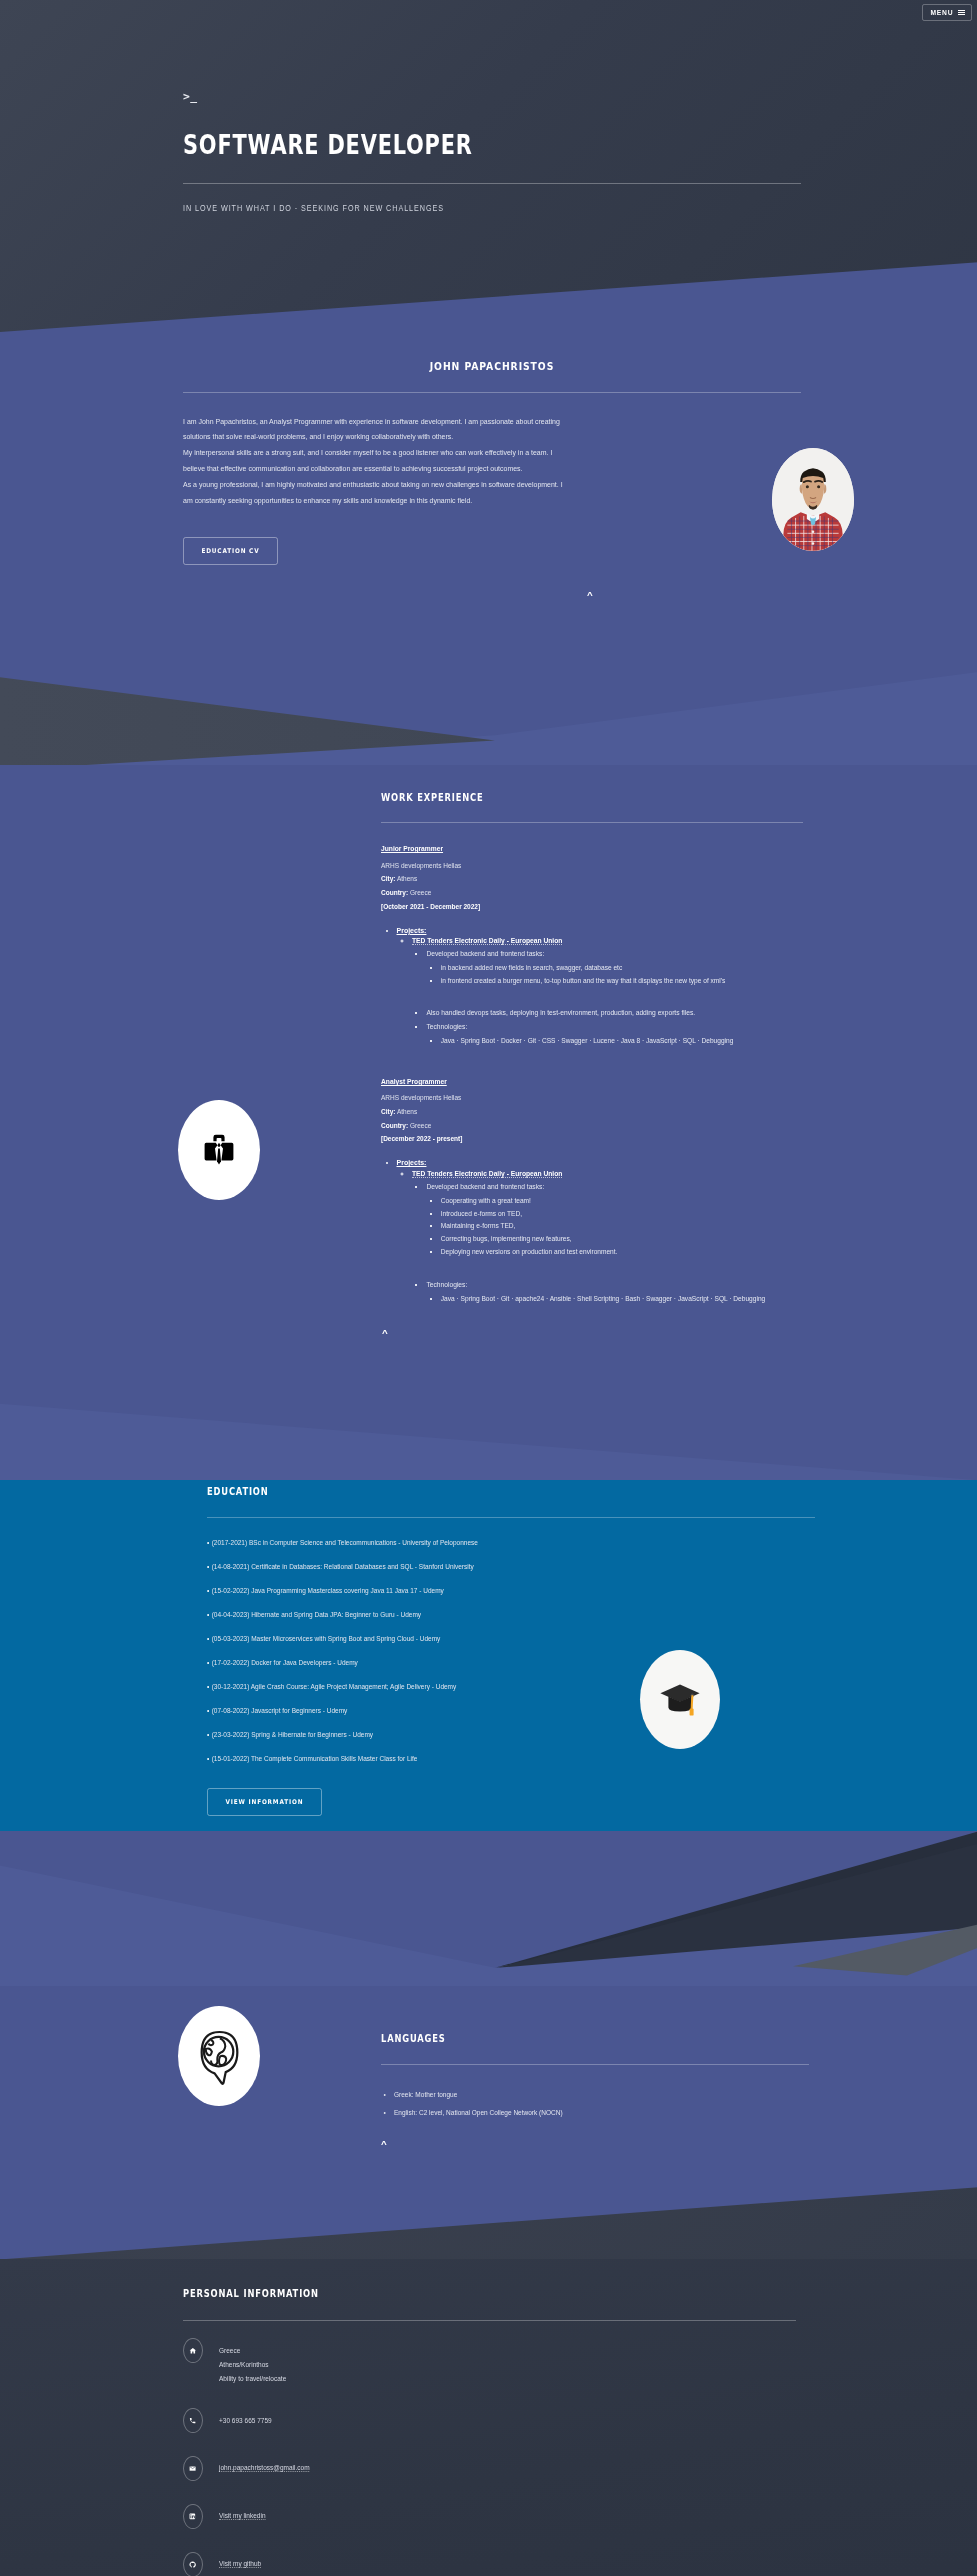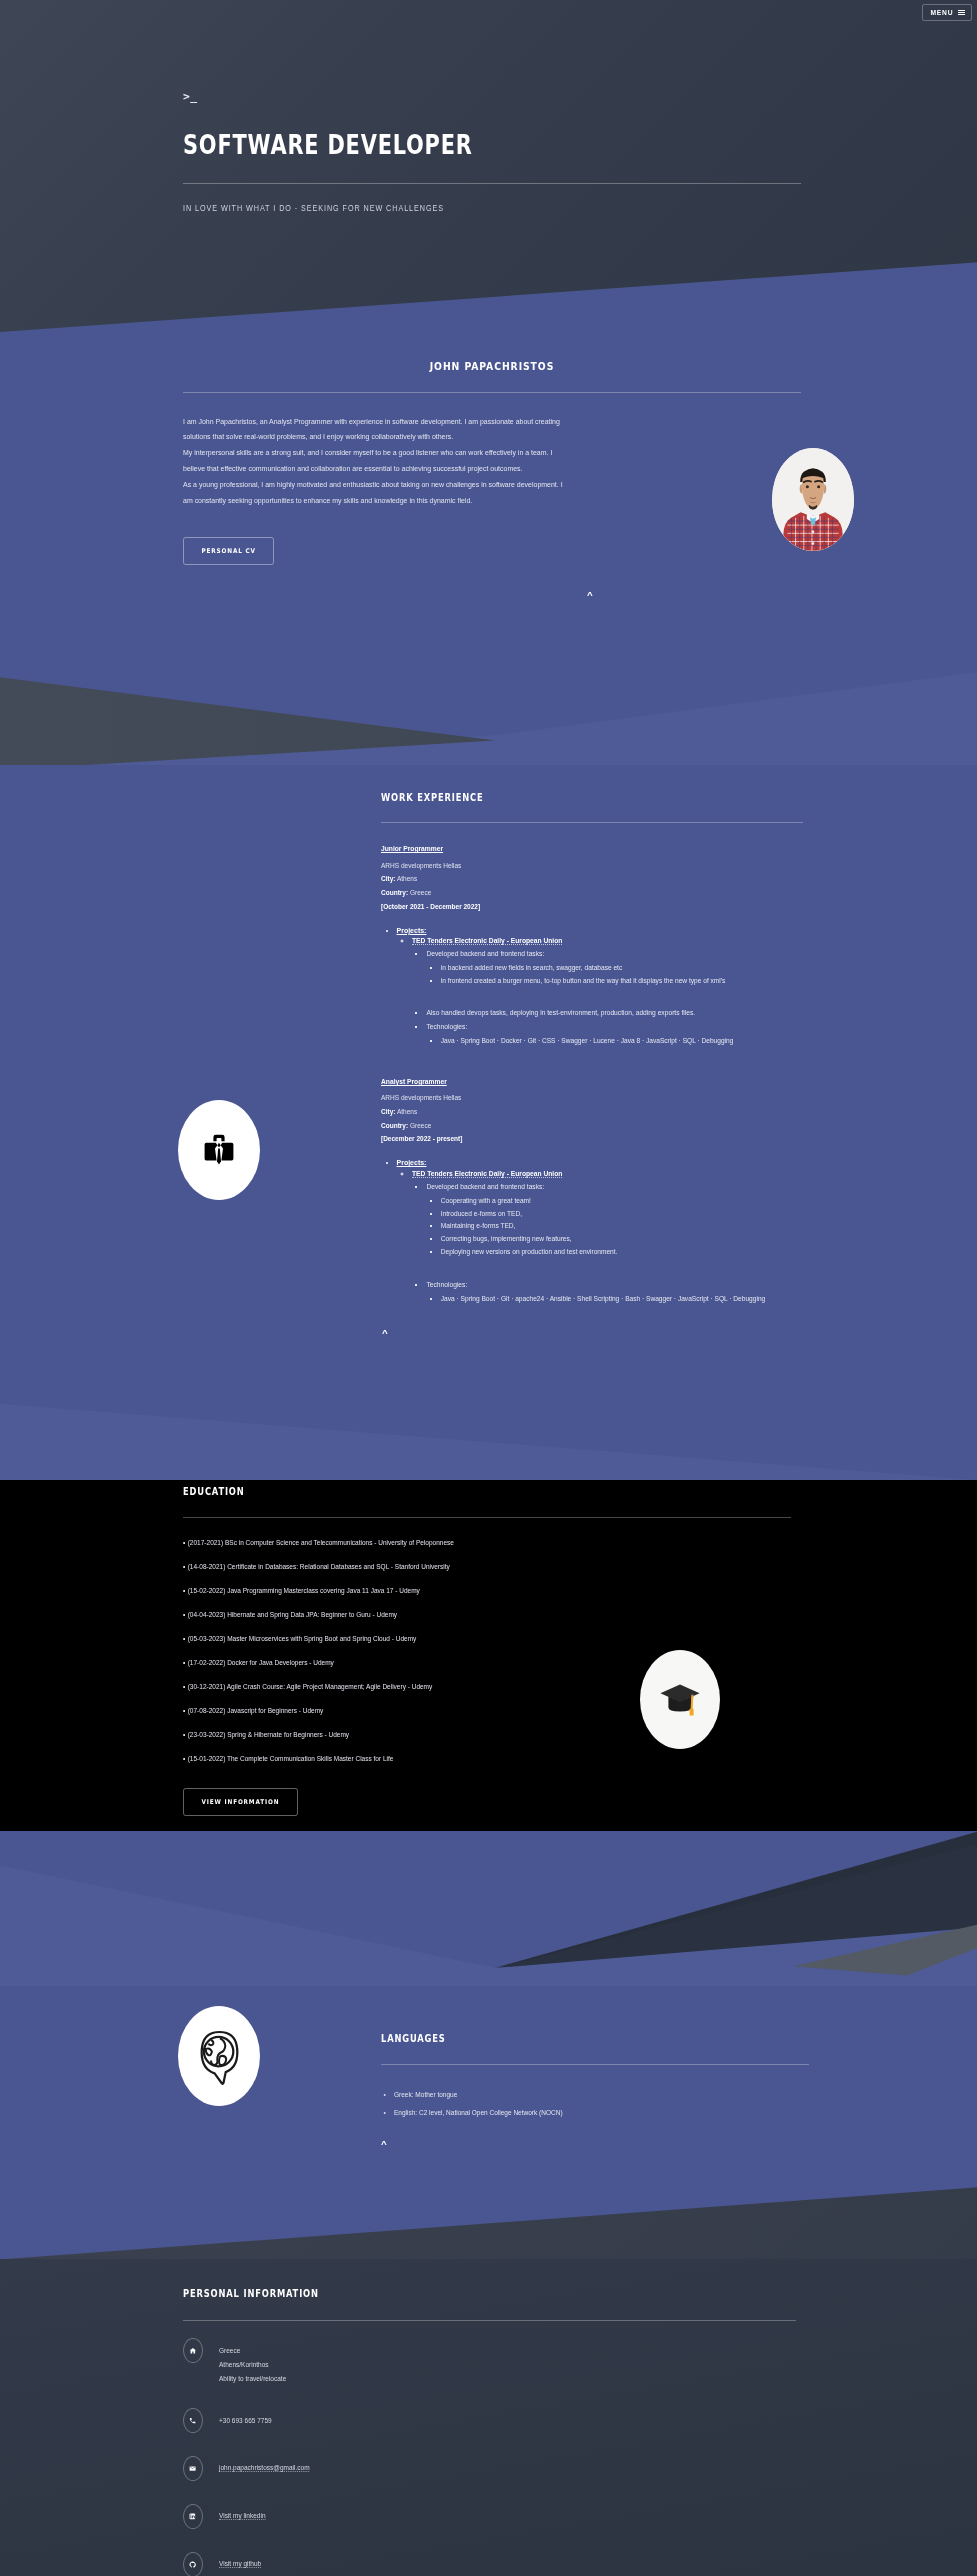--- a/index.html
+++ b/index.html
@@ -143,21 +143,21 @@
 
   
   #div2 { height: 106px; background: #4a5691; position: relative; overflow: hidden; }
   #div2 .lighter {
     position: absolute; left: 0; top: 0; width: 978px; height: 106px;
     background: #4e5b97;
     clip-path: polygon(0 28%, 978px 100%, 0 100%);
   }
 
   
-  #edu { background: #000000; overflow: hidden; position: relative; padding-bottom: 15.5px; }
+  #edu { background: #0369a1; overflow: hidden; position: relative; padding-bottom: 15.5px; padding-left: 24px; }
   #edu .wrap { margin-left: 183px; width: 608px; padding-top: 5.2px; }
   .edu-item { color: #e3e6ef; font-size: 7px; margin-bottom: 17px;
     transform: scaleX(0.93); transform-origin: left center; }
   .edu-item .dot { color: #ffffff; margin-right: 2.6px; }
   #edu .cap {
     position: absolute; left: 640px; top: 170px;
     width: 80px; height: 99px; border-radius: 50%;
     background: #f7f7f5; display:flex; align-items:center; justify-content:center;
   }
 
@@ -248,21 +248,21 @@
 <section class="sec" id="about">
   <div class="wrap">
     <div class="sec-title center">JOHN PAPACHRISTOS</div>
     <div class="sec-rule"></div>
     <div class="body-txt">
       <p>I am John Papachristos, an Analyst Programmer with experience in software development. I am passionate about creating solutions that solve real-world problems, and I enjoy working collaboratively with others.</p>
       <p>My interpersonal skills are a strong suit, and I consider myself to be a good listener who can work effectively in a team. I believe that effective communication and collaboration are essential to achieving successful project outcomes.</p>
       <p>As a young professional, I am highly motivated and enthusiastic about taking on new challenges in software development. I am constantly seeking opportunities to enhance my skills and knowledge in this dynamic field.</p>
     </div>
     <div style="height:28px"></div>
-    <button class="btn">PERSONAL CV</button>
+    <button class="btn">EDUCATION CV</button>
   </div>
   <div style="position:absolute;left:587px;top:258px" class="chev">^</div>
   <div class="portrait">
     <svg class="face" viewBox="0 0 160 200">
       <rect width="160" height="200" fill="#f2f1ef"></rect>
       <path d="M62 46 q18 -14 36 0 q7 6 7 20 l-50 0 q0 -14 7 -20z" fill="#1e1812"></path>
       <path d="M58 70 q-4 0 -4 9 q0 9 5 10z" fill="#c79a77"></path>
       <path d="M102 70 q4 0 4 9 q0 9 -5 10z" fill="#c79a77"></path>
       <path d="M60 58 q20 -8 40 0 q4 22 -2 40 q-6 20 -18 20 q-12 0 -18 -20 q-6 -18 -2 -40z" fill="#d3a580"></path>
       <path d="M62 66 q8 -4 14 -1 M84 65 q8 -3 14 1" stroke="#2b2119" stroke-width="3.5" fill="none" stroke-linecap="round"></path>

